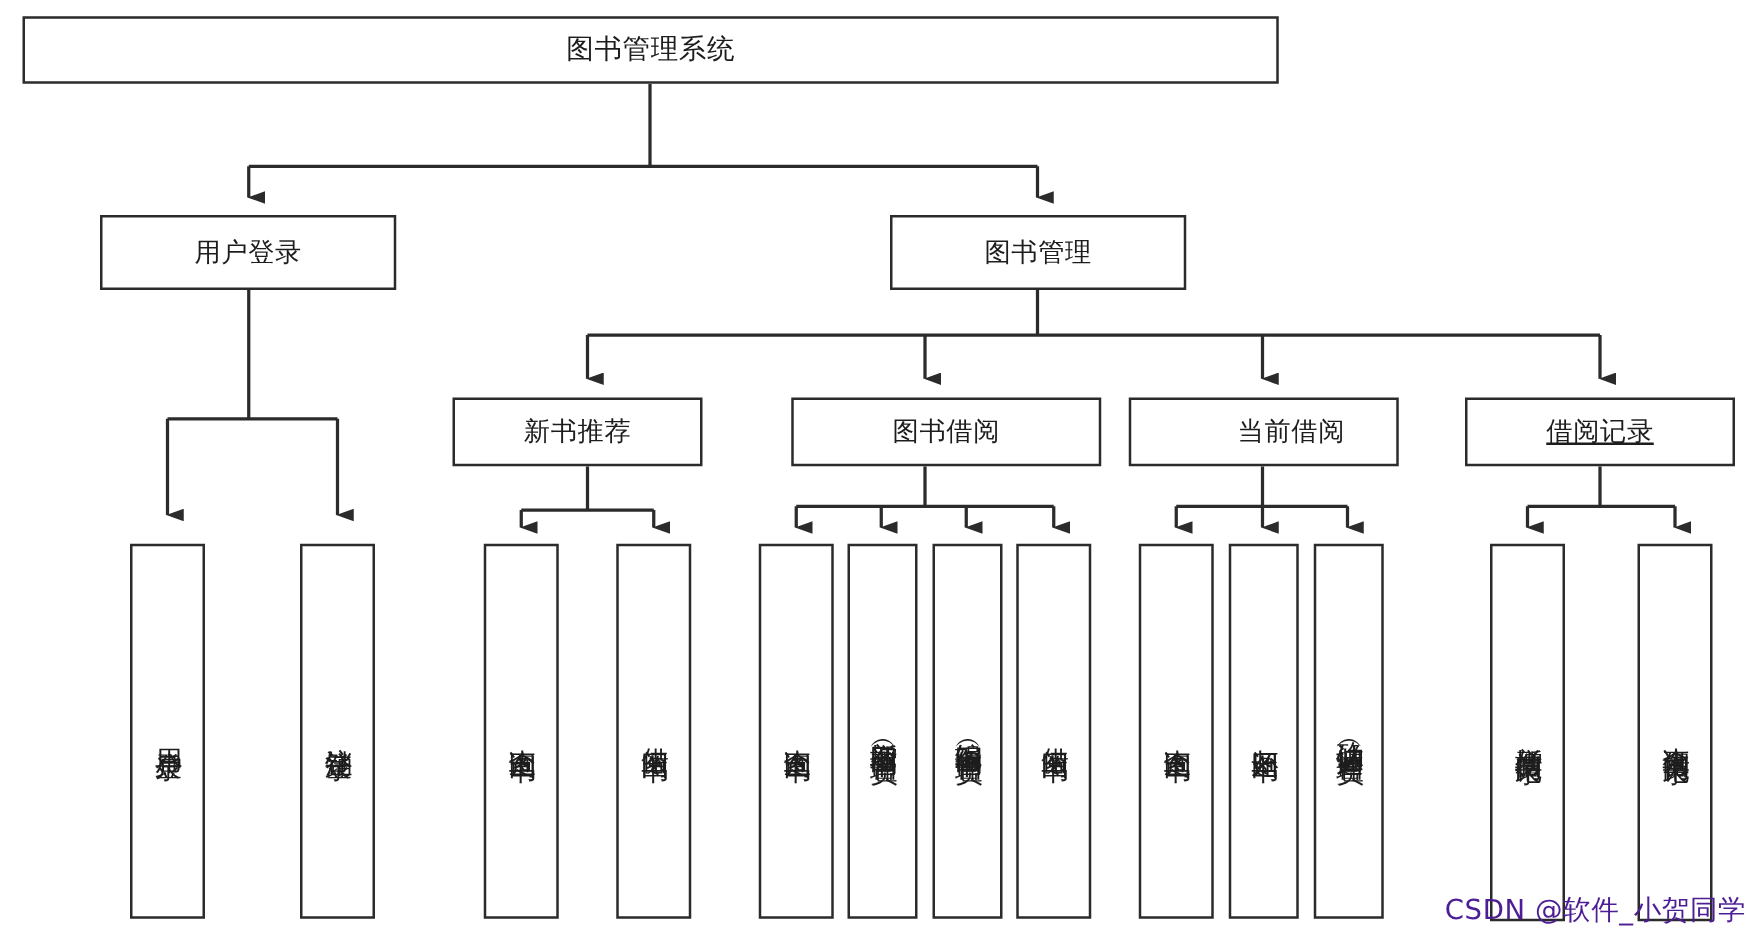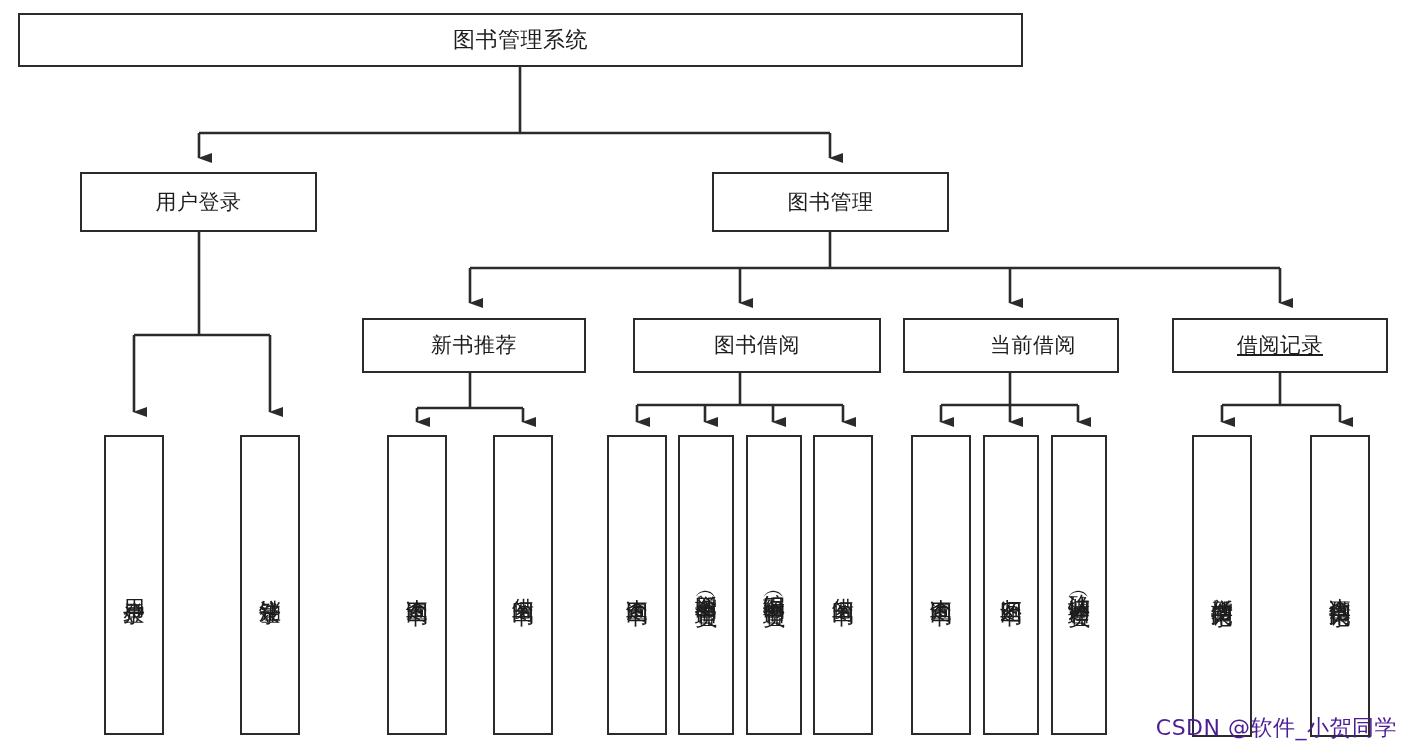--- a/index.html
+++ b/index.html
@@ -132,21 +132,21 @@
   </div>
 
   <div class="node level1" style="left:80px; top:172px; width:237px; height:60px;">
     <span class="label">用户登录</span>
   </div>
 
   <div class="node level1" style="left:712px; top:172px; width:237px; height:60px;">
     <span class="label">图书管理</span>
   </div>
 
-  <div class="node level2" style="left:362px; top:318px; width:224px; height:55px;">
+  <div class="node level2" style="left:362px; top:318px; width:200px; height:55px;">
     <span class="label">新书推荐</span>
   </div>
 
   <div class="node level2" style="left:633px; top:318px; width:248px; height:55px;">
     <span class="label">图书借阅</span>
   </div>
 
   <div class="node level2" style="left:903px; top:318px; width:216px; height:55px;padding-left:44px;">
     <span class="label">当前借阅</span>
   </div>

